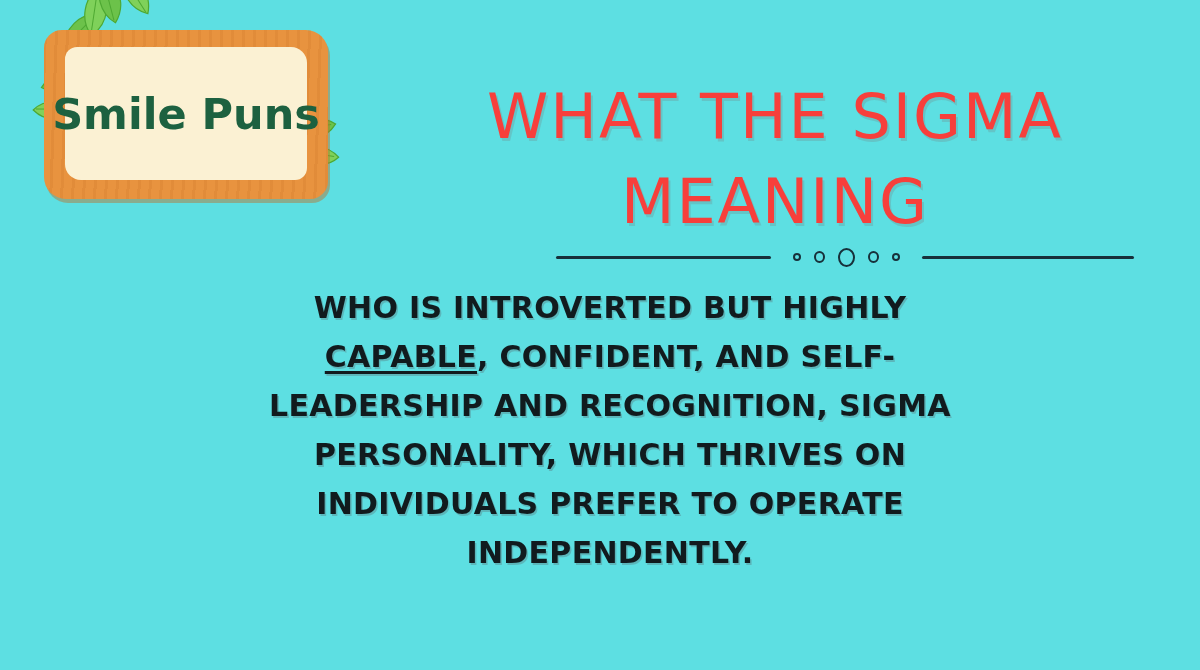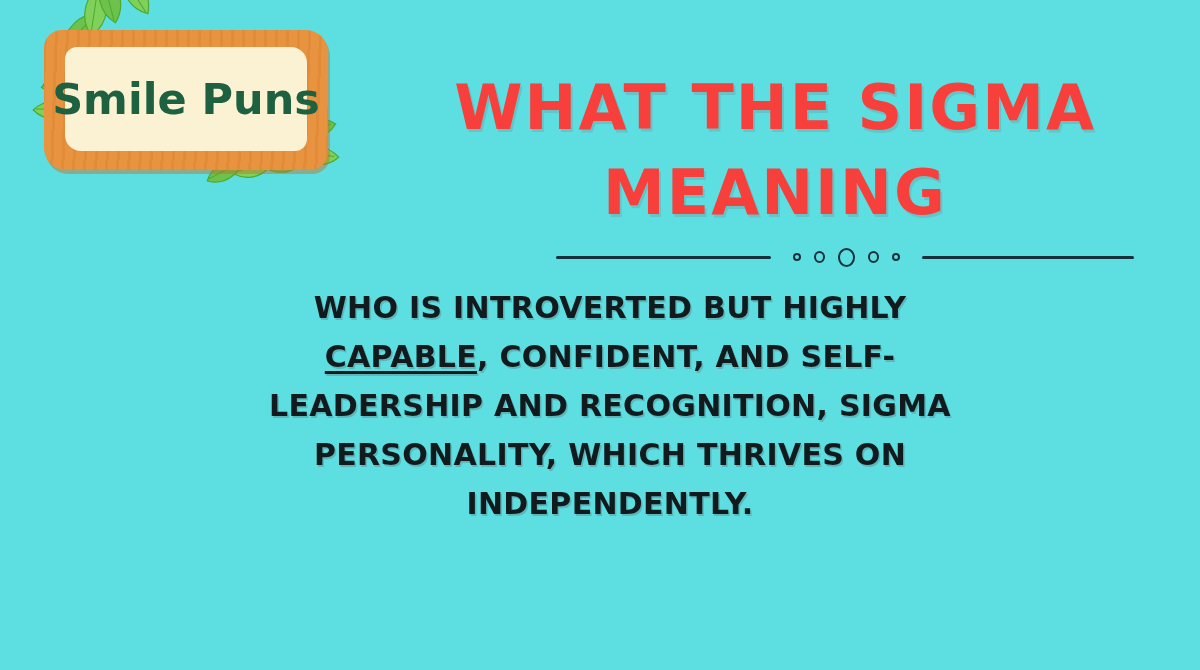--- a/index.html
+++ b/index.html
@@ -35,21 +35,21 @@
     width: 296px;
     height: 148px;
     pointer-events: none;
     overflow: visible;
   }
   .logo-frame {
     position: absolute;
     left: 6px;
     top: 8px;
     width: 284px;
-    height: 140px;
+    height: 169px;
     background: #e8933f;
     border-radius: 18px 22px 18px 22px;
     box-shadow: 2px 4px 0 rgba(190,110,40,0.45);
   }
   .logo-frame::before {
     
     content: "";
     position: absolute;
     inset: 0;
     border-radius: 18px 22px 18px 22px;
@@ -77,26 +77,26 @@
     font-weight: bold;
     font-size: 43px;
     letter-spacing: 0px;
     white-space: nowrap;
   }
 
   
   .title {
     position: absolute;
     left: 380px;
-    top: 23px;
+    top: 32px;
     width: 790px;
     text-align: center;
     color: #f73f3b;
     font-family: "DejaVu Sans", sans-serif;
-    font-weight: bold;
+    font-weight: normal;
     font-size: 62px;
     line-height: 1.38;
     letter-spacing: 2px;
     text-shadow: 2px 3px 0 rgba(120,120,120,0.25);
   }
   .title-line { display: block; white-space: nowrap; }
 
   
   .divider {
     position: absolute;
@@ -232,16 +232,17 @@
       <span class="dot xs"></span>
     </span>
     <span class="divider-rule right"></span>
   </div>
 
   <div class="body-copy">
     <span class="body-line">WHO IS INTROVERTED BUT HIGHLY</span>
     <span class="body-line"><a href="#" class="hl-link">CAPABLE</a><span>, CONFIDENT, AND SELF-</span></span>
     <span class="body-line">LEADERSHIP AND RECOGNITION, SIGMA</span>
     <span class="body-line">PERSONALITY, WHICH THRIVES ON</span>
+    <span class="body-line">INDIVIDUALS PREFER TO OPERATE</span>
     <span class="body-line">INDEPENDENTLY.</span>
   </div>
 
 </div>
 
 </body></html>

